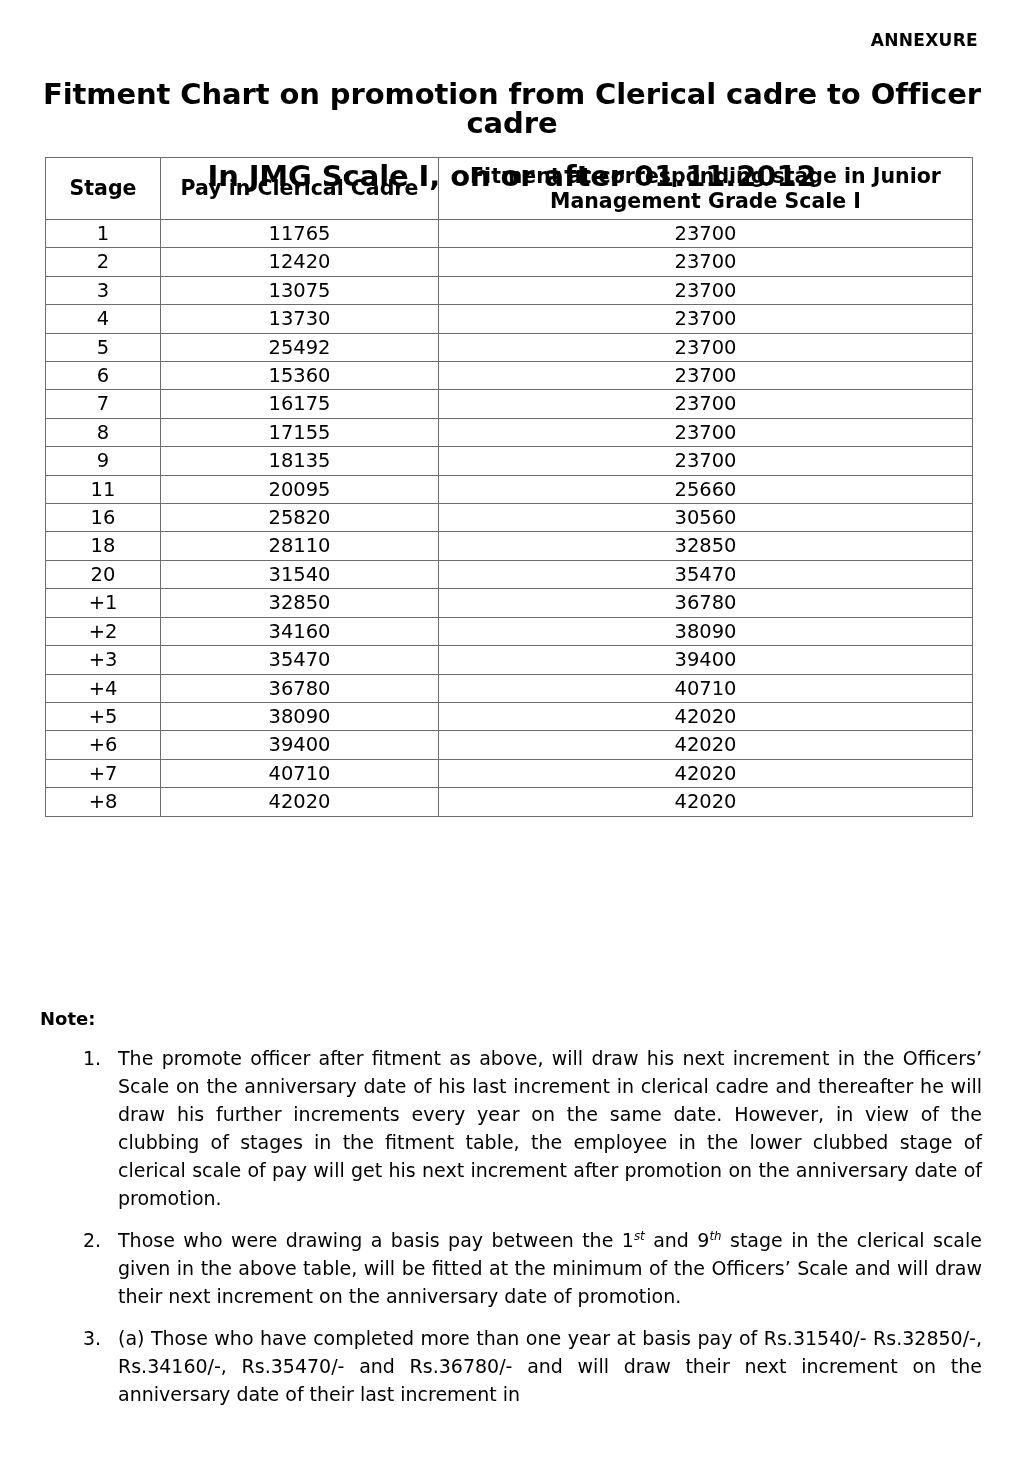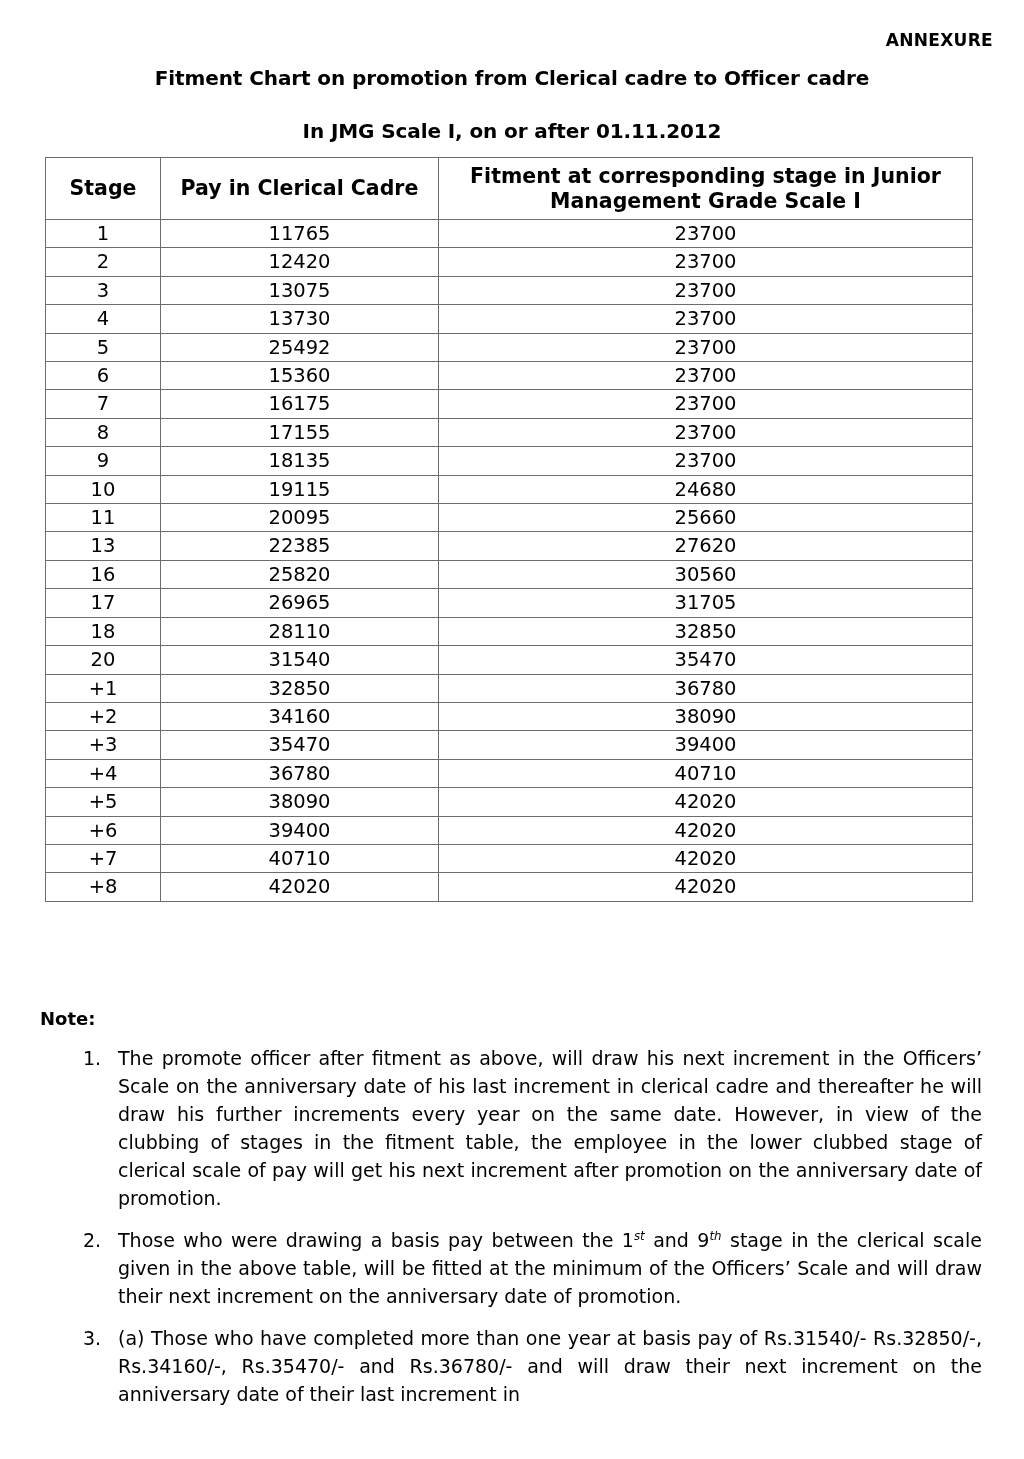--- a/index.html
+++ b/index.html
@@ -20,34 +20,34 @@
     position: relative;
     width: 1024px;
     height: 1459px;
     box-sizing: border-box;
   }
 
   
   .annexure {
     position: absolute;
     top: 30px;
-    right: 31px;
+    right: 46px;
     font-size: 17px;
     font-weight: bold;
     letter-spacing: 0.3px;
   }
 
   
   .doc-title {
     position: absolute;
-    top: 64px;
+    top: 80px;
     left: 0;
     width: 1024px;
     text-align: center;
-    font-size: 20px;
+    font-size: 29px;
     font-weight: bold;
     line-height: 29px;
     letter-spacing: -0.1px;
   }
   .doc-title .line2 { display: block; margin-top: 24px; }
 
   
   .fitment-table {
     position: absolute;
     top: 157px;
@@ -190,43 +190,28 @@
           <td>8</td>
           <td>17155</td>
           <td>23700</td>
         </tr>
         <tr>
           <td>9</td>
           <td>18135</td>
           <td>23700</td>
         </tr>
         <tr>
-          <td>10</td>
-          <td>19115</td>
-          <td>24680</td>
-        </tr>
-        <tr>
           <td>11</td>
           <td>20095</td>
           <td>25660</td>
         </tr>
         <tr>
-          <td>13</td>
-          <td>22385</td>
-          <td>27620</td>
-        </tr>
-        <tr>
           <td>16</td>
           <td>25820</td>
           <td>30560</td>
-        </tr>
-        <tr>
-          <td>17</td>
-          <td>26965</td>
-          <td>31705</td>
         </tr>
         <tr>
           <td>18</td>
           <td>28110</td>
           <td>32850</td>
         </tr>
         <tr>
           <td>20</td>
           <td>31540</td>
           <td>35470</td>

